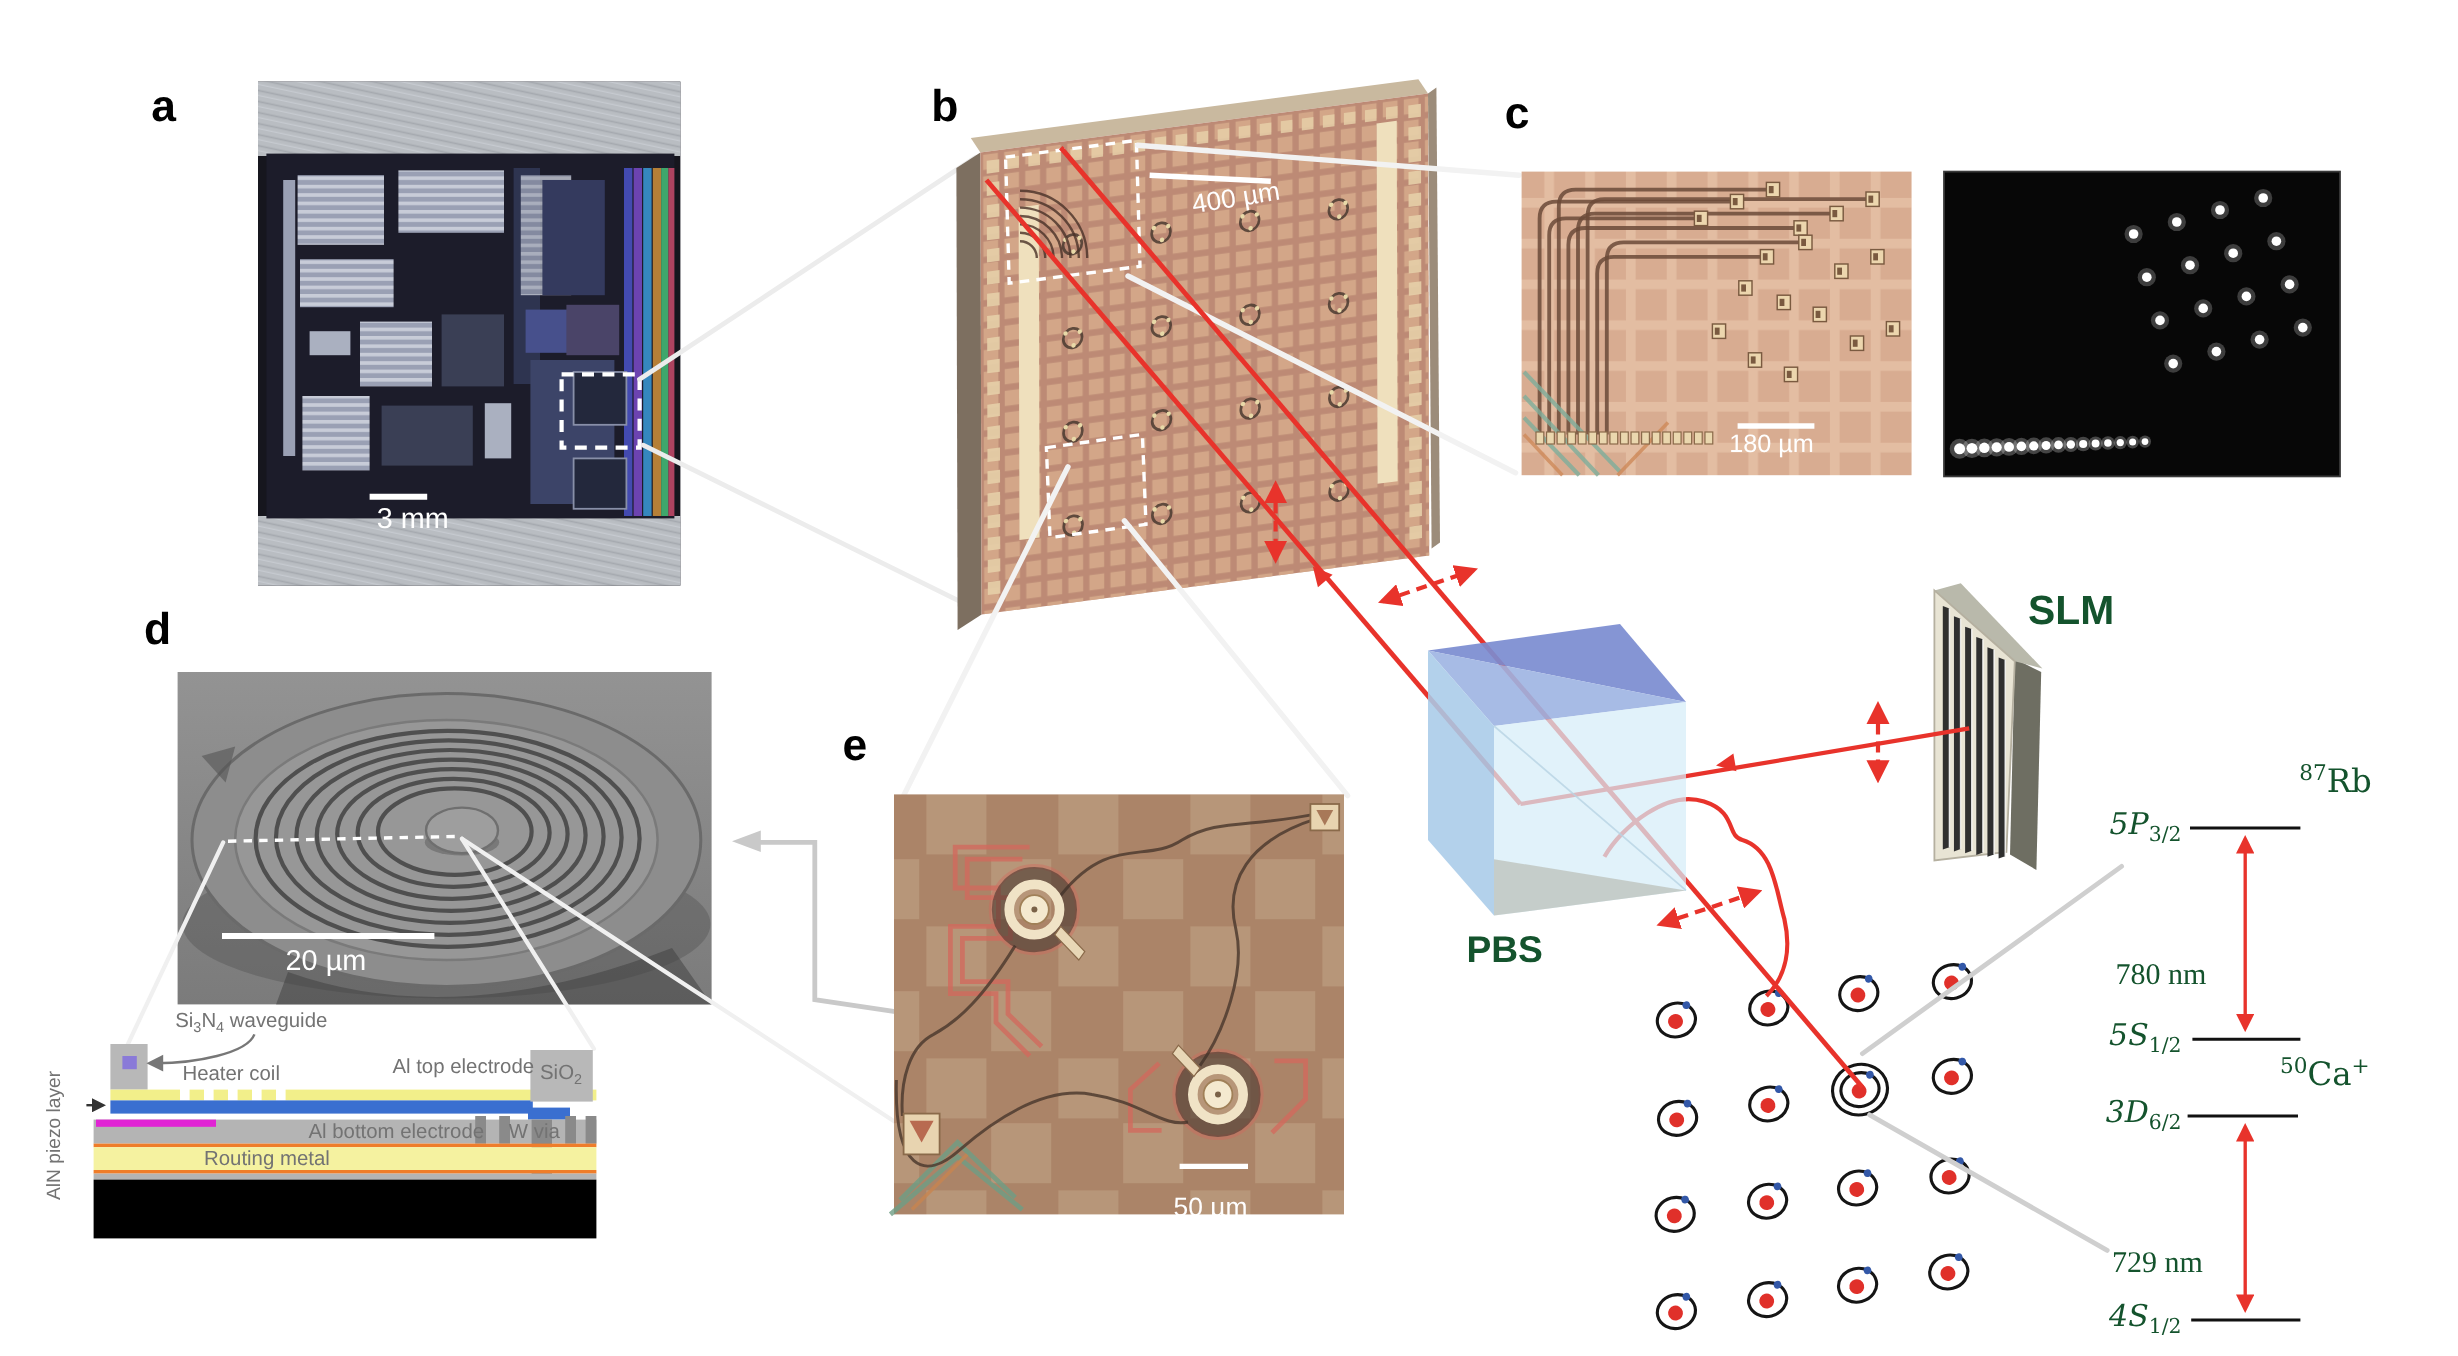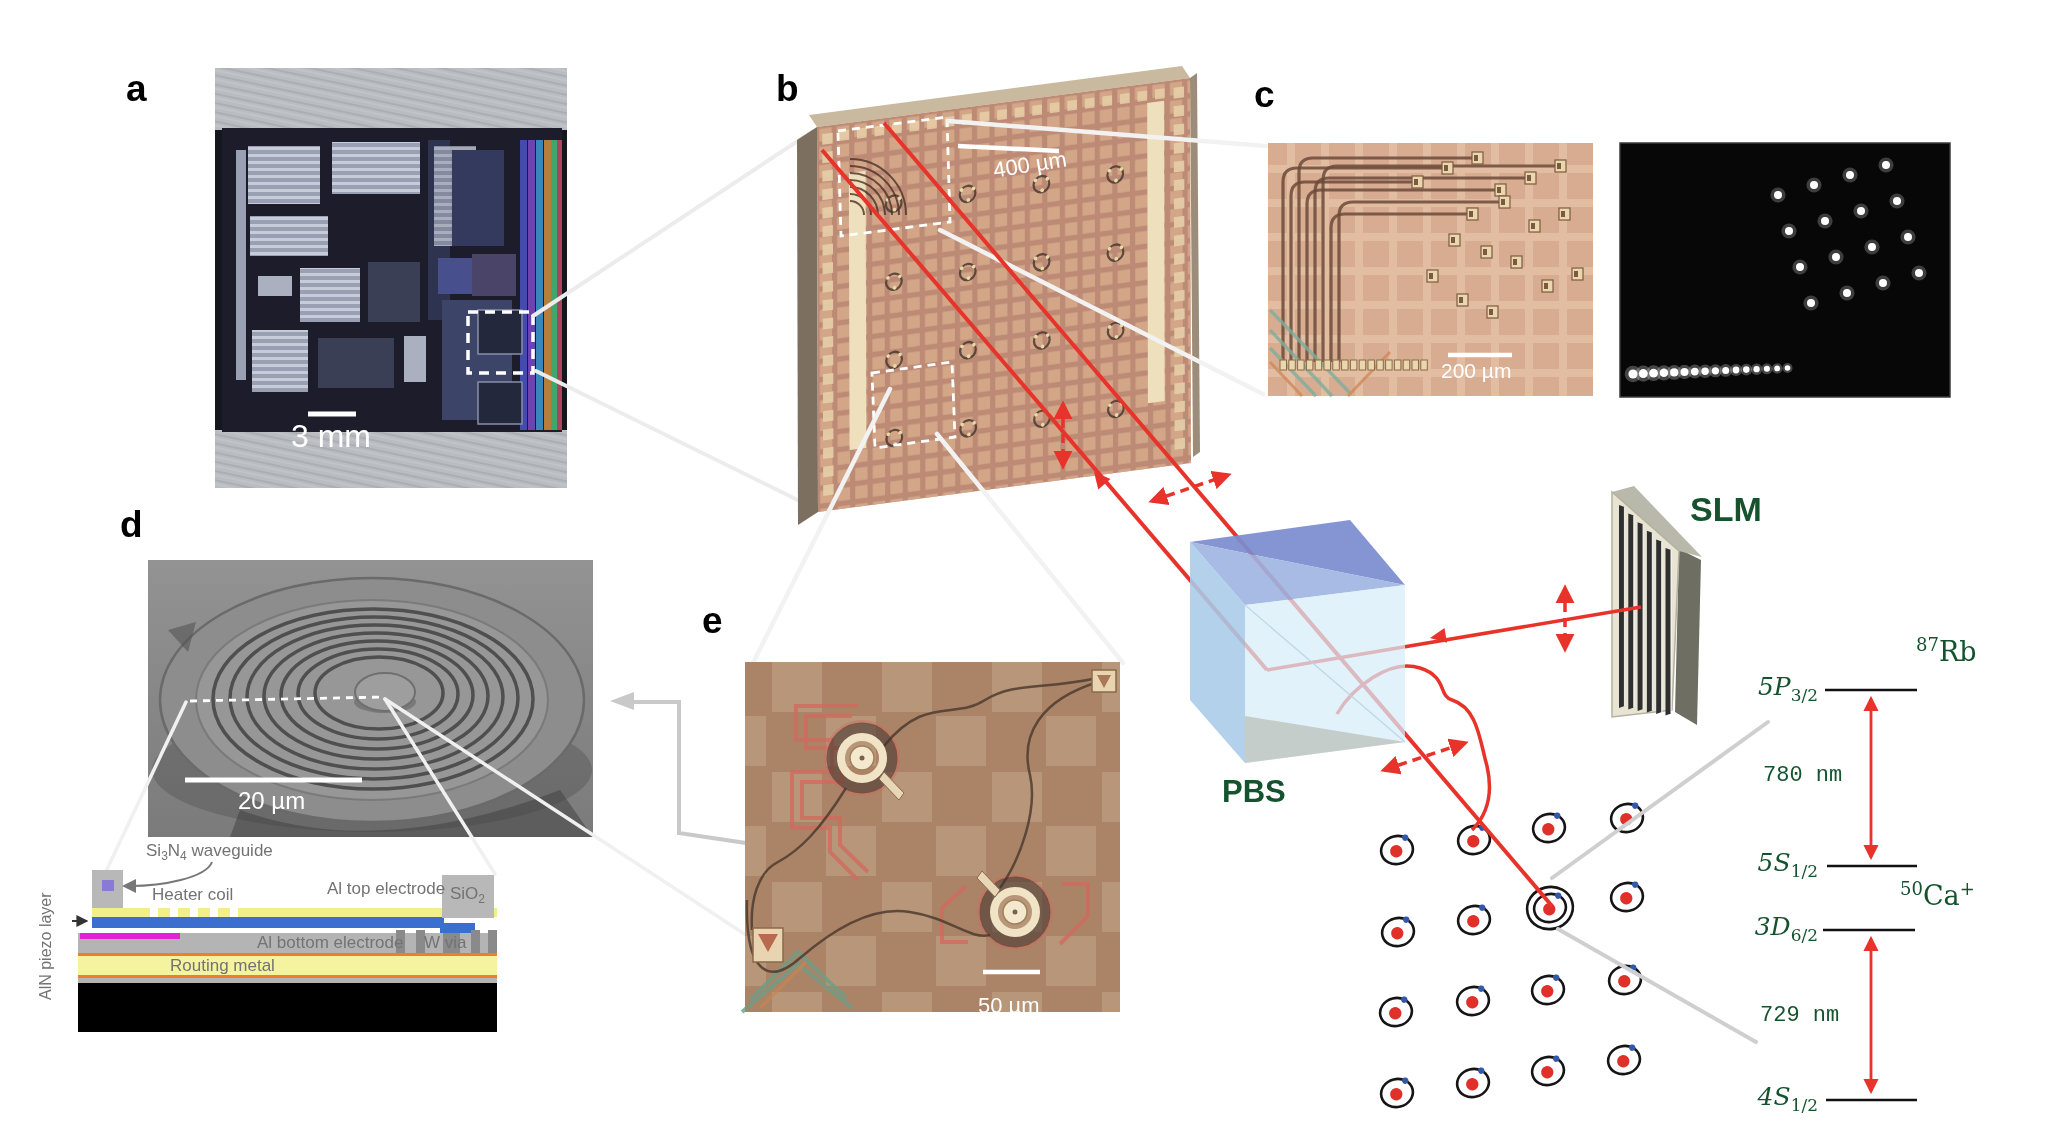--- a/index.html
+++ b/index.html
@@ -6,21 +6,21 @@
   #fig{position:relative;width:2048px;height:1130px;background:#fff;overflow:hidden;
        font-family:"Liberation Sans",sans-serif;}
   #cv{position:absolute;left:0;top:0;}
   .lbl{position:absolute;color:#14532d;line-height:1.05;white-space:nowrap;}
   .panel-letter{font-size:37px;font-weight:bold;color:#000;}
   .scale-text{color:#fff;font-size:22px;}
   .lvl{font-family:"DejaVu Serif","Liberation Serif",serif;font-size:25px;font-style:italic;}
   .lvl sub{font-size:17px;font-style:normal;}
   .species{font-family:"DejaVu Serif","Liberation Serif",serif;font-size:27px;}
   .species sup{font-size:18px;}
-  .wl{font-family:Liberation Mono, monospace;font-size:22px;}
+  .wl{font-family:Liberation Serif, serif;font-size:25px;margin-top:36px;}
   .xs{font-size:17px;color:#737373;}
   .xs sub{font-size:12px;}
   .vert{writing-mode:vertical-rl;transform:rotate(180deg);}
   .big-lab{font-size:31px;font-weight:bold;}
 </style>
 </head>
 <body>
 
 <div id="fig">
 <svg id="cv" width="2048" height="1130" viewBox="0 0 2048 1130">
@@ -663,23 +663,23 @@
     </g>
   </g>
 </svg>
 
 <div class="lbl panel-letter" style="left:126px;top:70px;">a</div>
 <div class="lbl panel-letter" style="left:776px;top:70px;">b</div>
 <div class="lbl panel-letter" style="left:1254px;top:76px;">c</div>
 <div class="lbl panel-letter" style="left:120px;top:506px;">d</div>
 <div class="lbl panel-letter" style="left:702px;top:602px;">e</div>
 
-<div class="lbl scale-text" style="left:291px;top:420px;font-size:32px;">3 mm</div>
+<div class="lbl scale-text" style="left:314px;top:420px;font-size:24px;">3 mm</div>
 <div class="lbl scale-text" style="left:993px;top:153px;transform:rotate(-9deg);">400 µm</div>
-<div class="lbl scale-text" style="left:1441px;top:360px;font-size:21px;">200 µm</div>
+<div class="lbl scale-text" style="left:1441px;top:360px;font-size:21px;">180 µm</div>
 <div class="lbl scale-text" style="left:238px;top:788px;font-size:24px;">20 µm</div>
 <div class="lbl scale-text" style="left:978px;top:994px;">50 µm</div>
 
 <div class="lbl big-lab" style="left:1222px;top:776px;">PBS</div>
 <div class="lbl big-lab" style="left:1690px;top:492px;font-size:34px;">SLM</div>
 
 <div class="lbl xs" style="left:146px;top:842px;"><span>Si</span><sub>3</sub><span>N</span><sub>4</sub><span> waveguide</span></div>
 <div class="lbl xs" style="left:152px;top:886px;">Heater coil</div>
 <div class="lbl xs" style="left:327px;top:880px;">Al top electrode</div>
 <div class="lbl xs" style="left:450px;top:885px;"><span>SiO</span><sub>2</sub></div>

